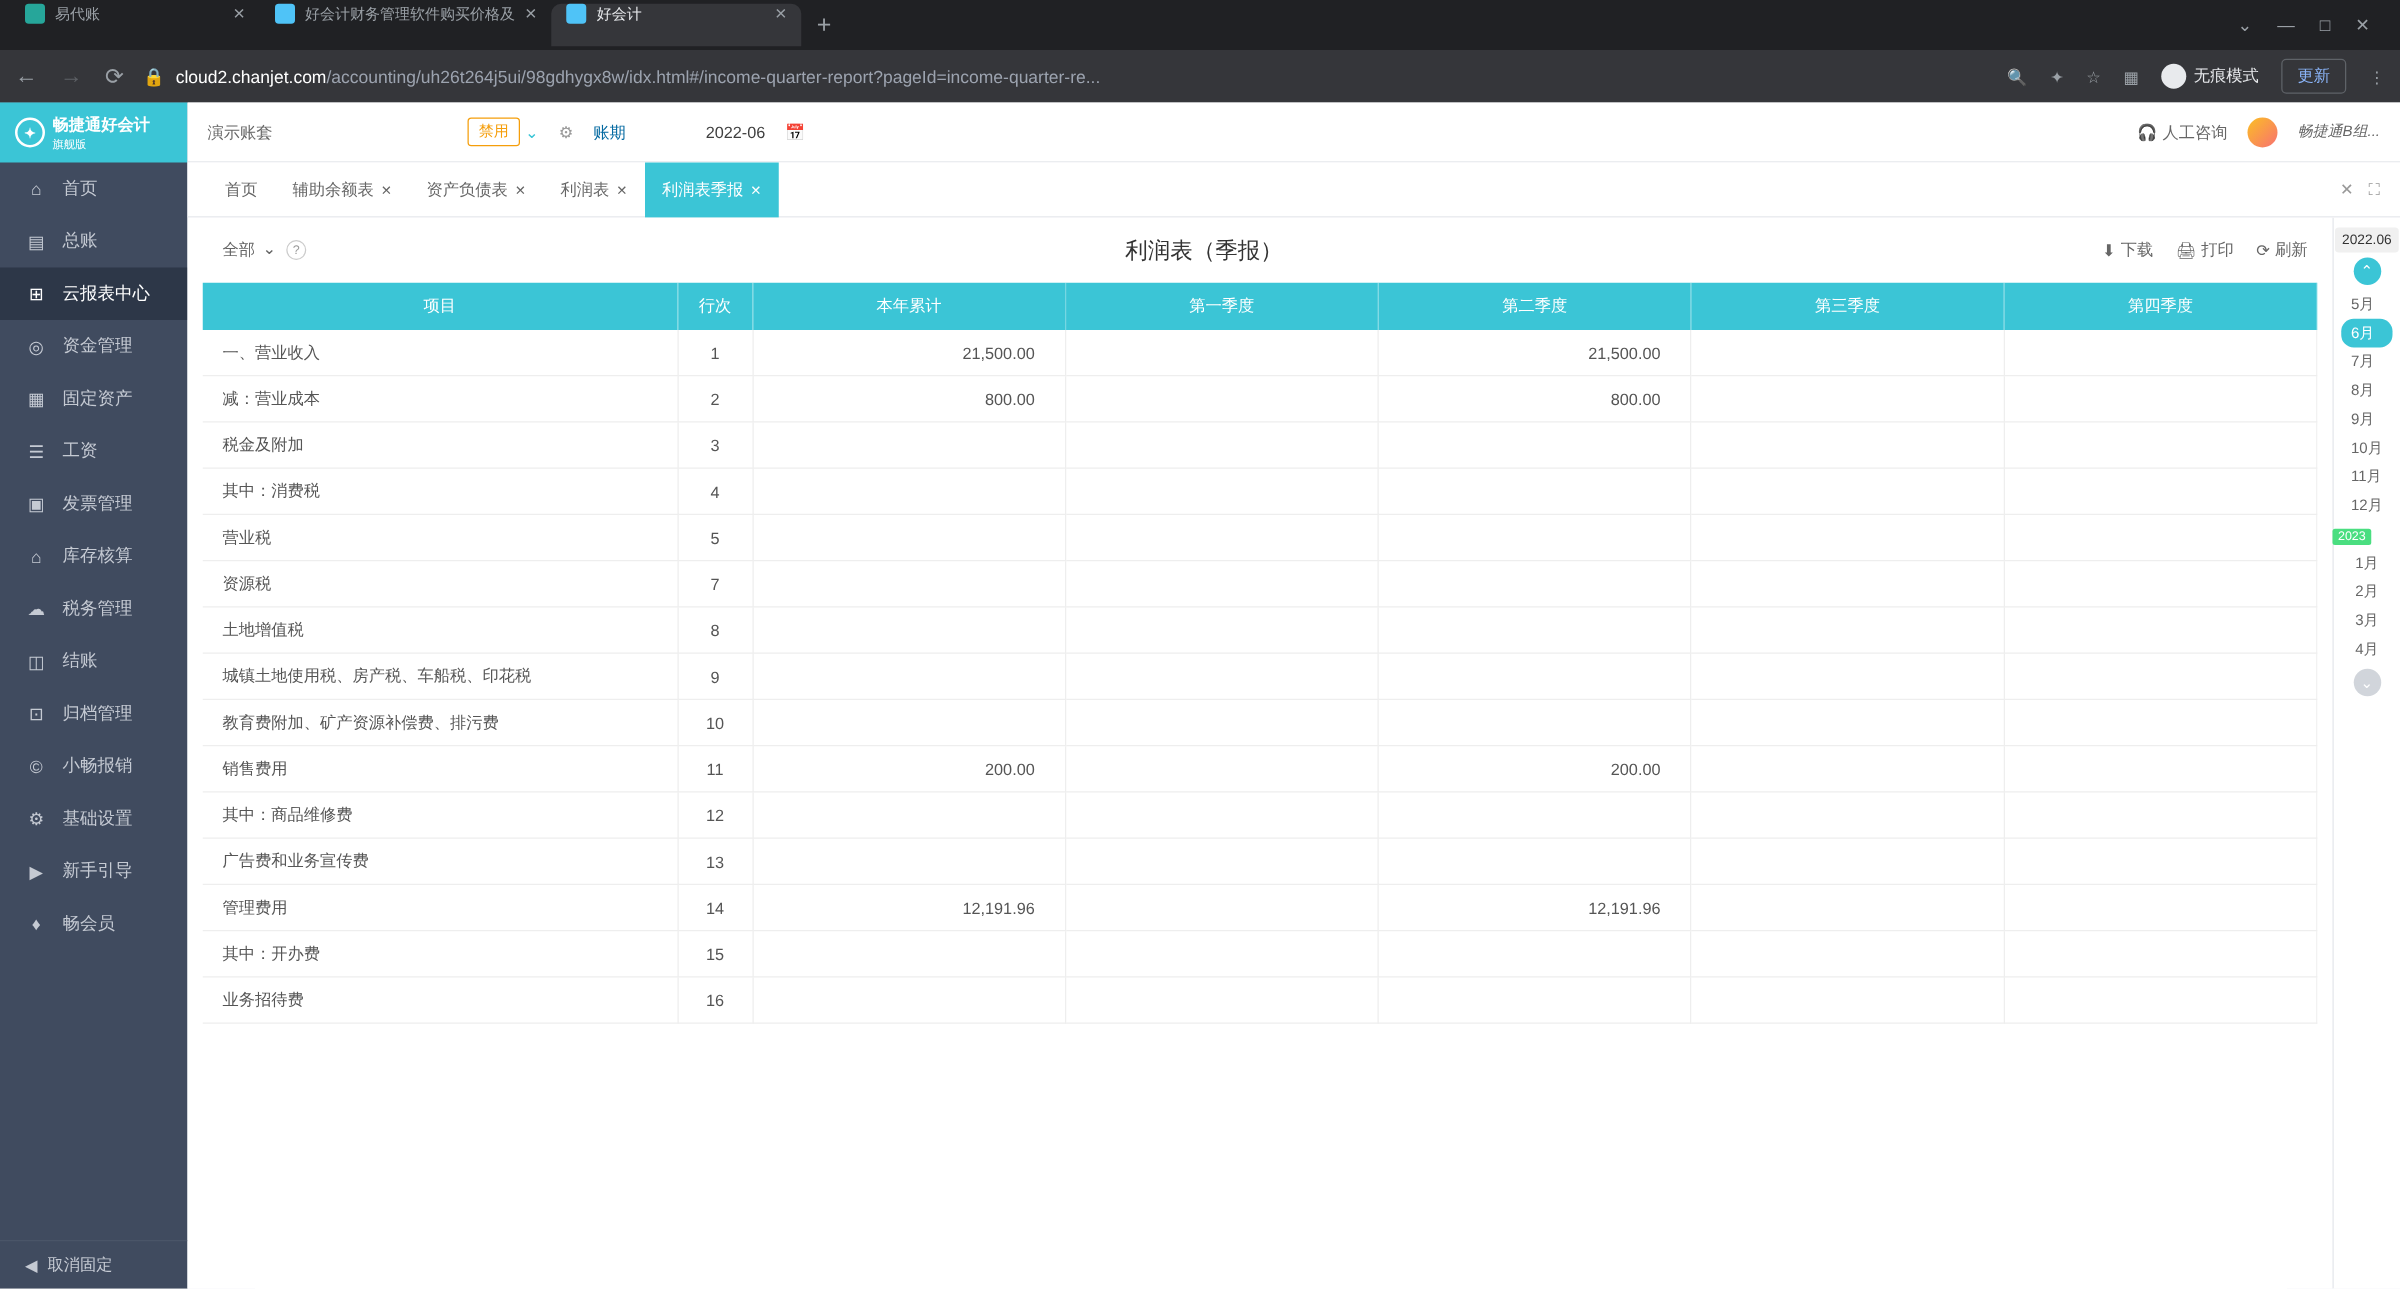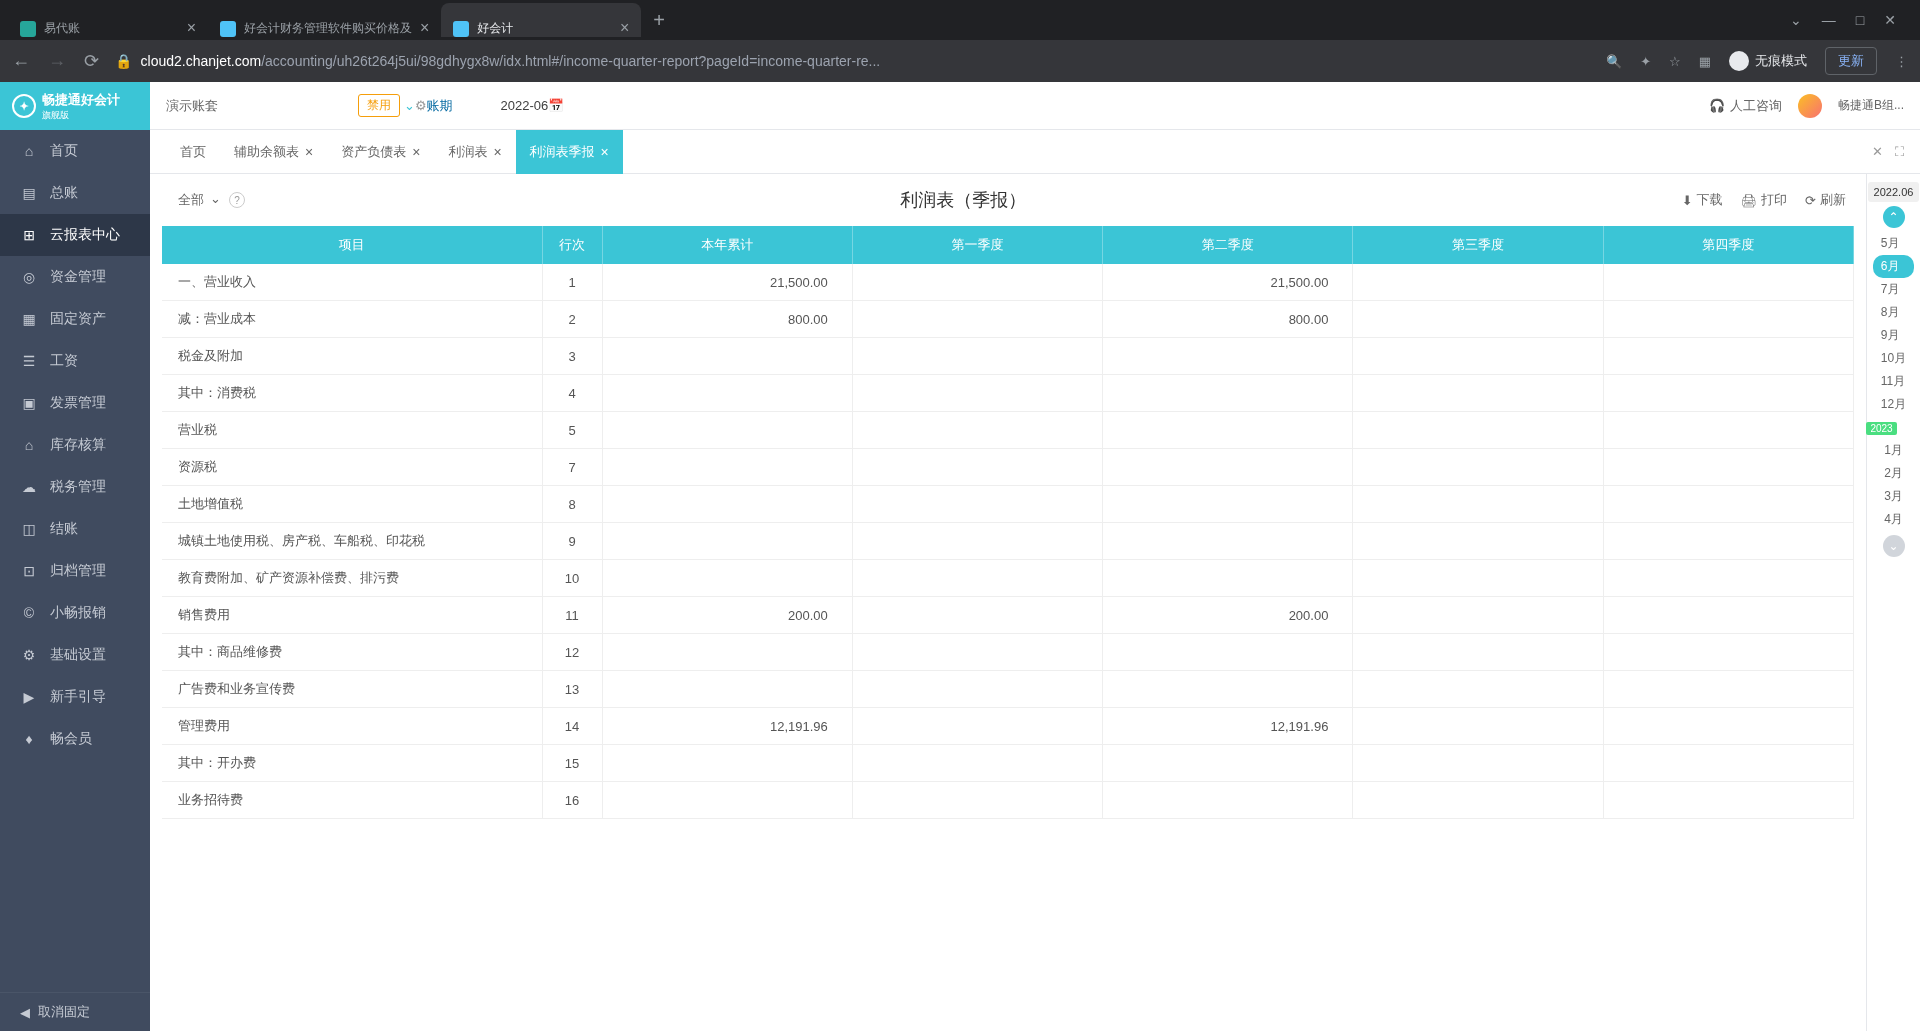--- a/index.html
+++ b/index.html
@@ -1,21 +1,21 @@
 <!DOCTYPE html>
 <html><head>
   <meta charset="utf-8">
   <style>
     * { margin: 0; padding: 0; box-sizing: border-box; }
     body { font-family: "Microsoft YaHei", Arial, sans-serif; font-size: 13px; color: #333; background: #fff; overflow: hidden; }
     
     
     .browser-chrome { background: #202124; height: 82px; }
     .tab-bar { display: flex; align-items: center; height: 40px; padding: 0 8px; }
-    .browser-tab { display: flex; align-items: flex-end; padding: 0 12px; height: 34px; color: #9aa0a6; font-size: 12px; border-radius: 8px 8px 0 0; min-width: 200px; max-width: 280px; gap: 8px; }
+    .browser-tab { display: flex; align-items: flex-start; padding: 0 12px; height: 34px; color: #9aa0a6; font-size: 12px; border-radius: 8px 8px 0 0; min-width: 200px; max-width: 280px; gap: 8px; }
     .browser-tab.active { background: #35363a; color: #e8eaed; }
     .tab-favicon { width: 16px; height: 16px; background: #4fc3f7; border-radius: 3px; flex-shrink: 0; }
     .tab-favicon.teal { background: #26a69a; }
     .tab-title { flex: 1; white-space: nowrap; overflow: hidden; text-overflow: ellipsis; }
     .tab-close { color: #9aa0a6; font-size: 16px; cursor: pointer; }
     .tab-add { color: #9aa0a6; font-size: 20px; padding: 0 12px; cursor: pointer; }
     .window-controls { margin-left: auto; display: flex; gap: 20px; color: #9aa0a6; padding-right: 16px; }
     .window-controls span { cursor: pointer; font-size: 14px; }
     
     .addr-bar { display: flex; align-items: center; height: 42px; padding: 0 12px; gap: 16px; background: #35363a; }
@@ -42,32 +42,32 @@
     .nav-menu { flex: 1; overflow-y: auto; }
     .nav-item { display: flex; align-items: center; padding: 12px 20px; gap: 12px; cursor: pointer; font-size: 14px; }
     .nav-item.active { background: #2d3748; color: #fff; }
     .nav-icon { width: 18px; height: 18px; display: inline-flex; align-items: center; justify-content: center; }
     .sidebar-footer { padding: 10px 20px; border-top: 1px solid #4a5568; display: flex; align-items: center; gap: 8px; cursor: pointer; font-size: 13px; }
     
     
     .main-content { flex: 1; display: flex; flex-direction: column; background: #f5f7fa; overflow: hidden; }
     
     
-    .top-header { height: 48px; background: #fff; display: flex; align-items: center; padding: 0 16px; border-bottom: 1px solid #e5e7eb; }
+    .top-header { height: 48px; background: #fff; display: flex; align-items: center; padding: 0 16px; gap: 16px; border-bottom: 1px solid #e5e7eb; }
     .account-name { font-size: 13px; color: #666; }
     .disable-btn { border: 1px solid #f59e0b; color: #f59e0b; padding: 2px 8px; border-radius: 3px; font-size: 12px; cursor: pointer; }
     .dropdown-icon { color: #3bc5d6; cursor: pointer; }
     .gear-icon { color: #999; cursor: pointer; }
     .period-label { color: #0369a1; }
     .period-value { color: #404040; margin-left: 48px; }
     .calendar-icon { color: #3bc5d6; cursor: pointer; }
     .header-right { margin-left: auto; display: flex; align-items: center; gap: 16px; }
     .support-link { display: flex; align-items: center; gap: 4px; color: #666; cursor: pointer; }
     .user-avatar { width: 24px; height: 24px; border-radius: 50%; background: linear-gradient(135deg, #fbbf24, #f87171); }
-    .user-name { color: #666; font-size: 12px; }
+    .user-name { color: #666; font-size: 12px; font-style: italic; }
     
     
     .content-tabs { height: 44px; background: #fff; display: flex; align-items: center; padding: 0 16px; border-bottom: 1px solid #e5e7eb; }
     .content-tab { padding: 0 14px; height: 44px; display: flex; align-items: center; gap: 6px; cursor: pointer; color: #666; font-size: 13px; }
     .content-tab.active { background: #3bc5d6; color: #fff; }
     .content-tab .close { font-size: 14px; }
     .tabs-right { margin-left: auto; display: flex; gap: 12px; color: #999; }
     .tabs-right span { cursor: pointer; }
     
     

